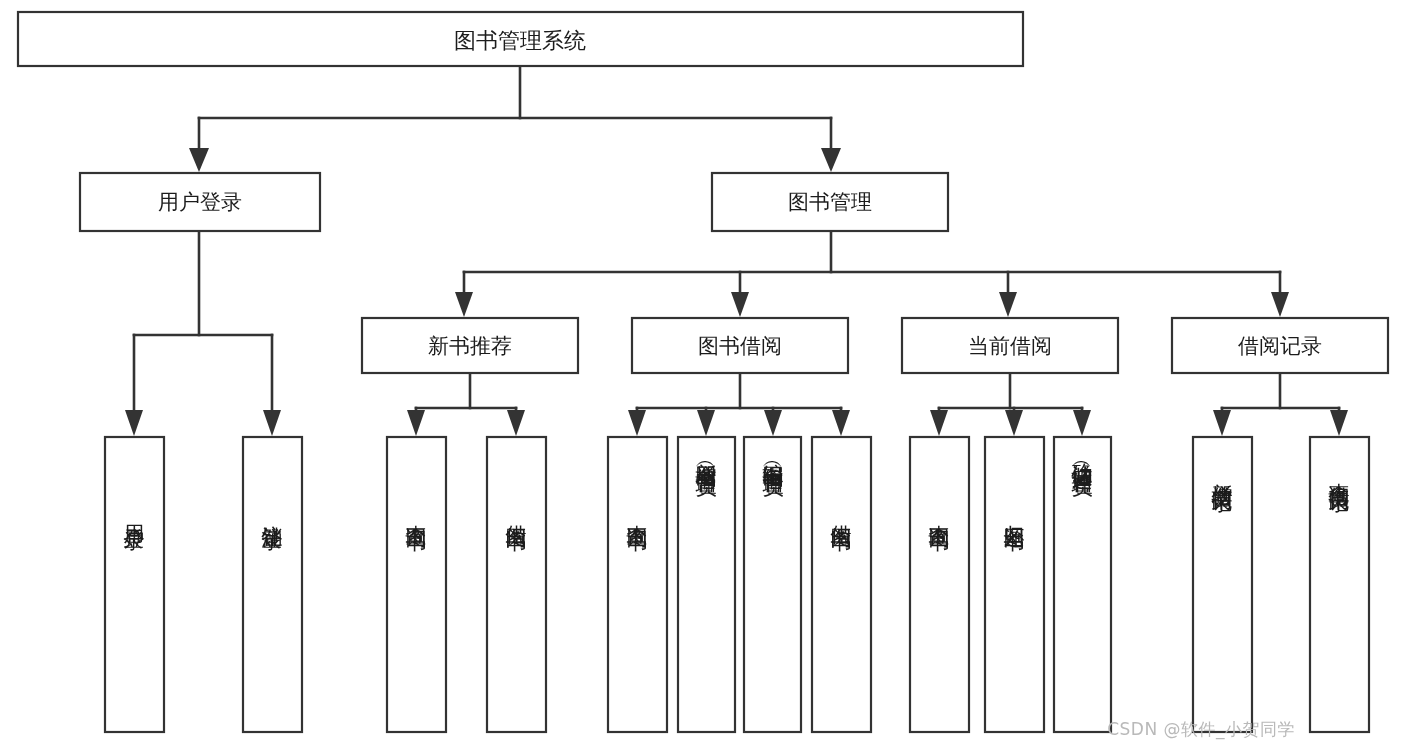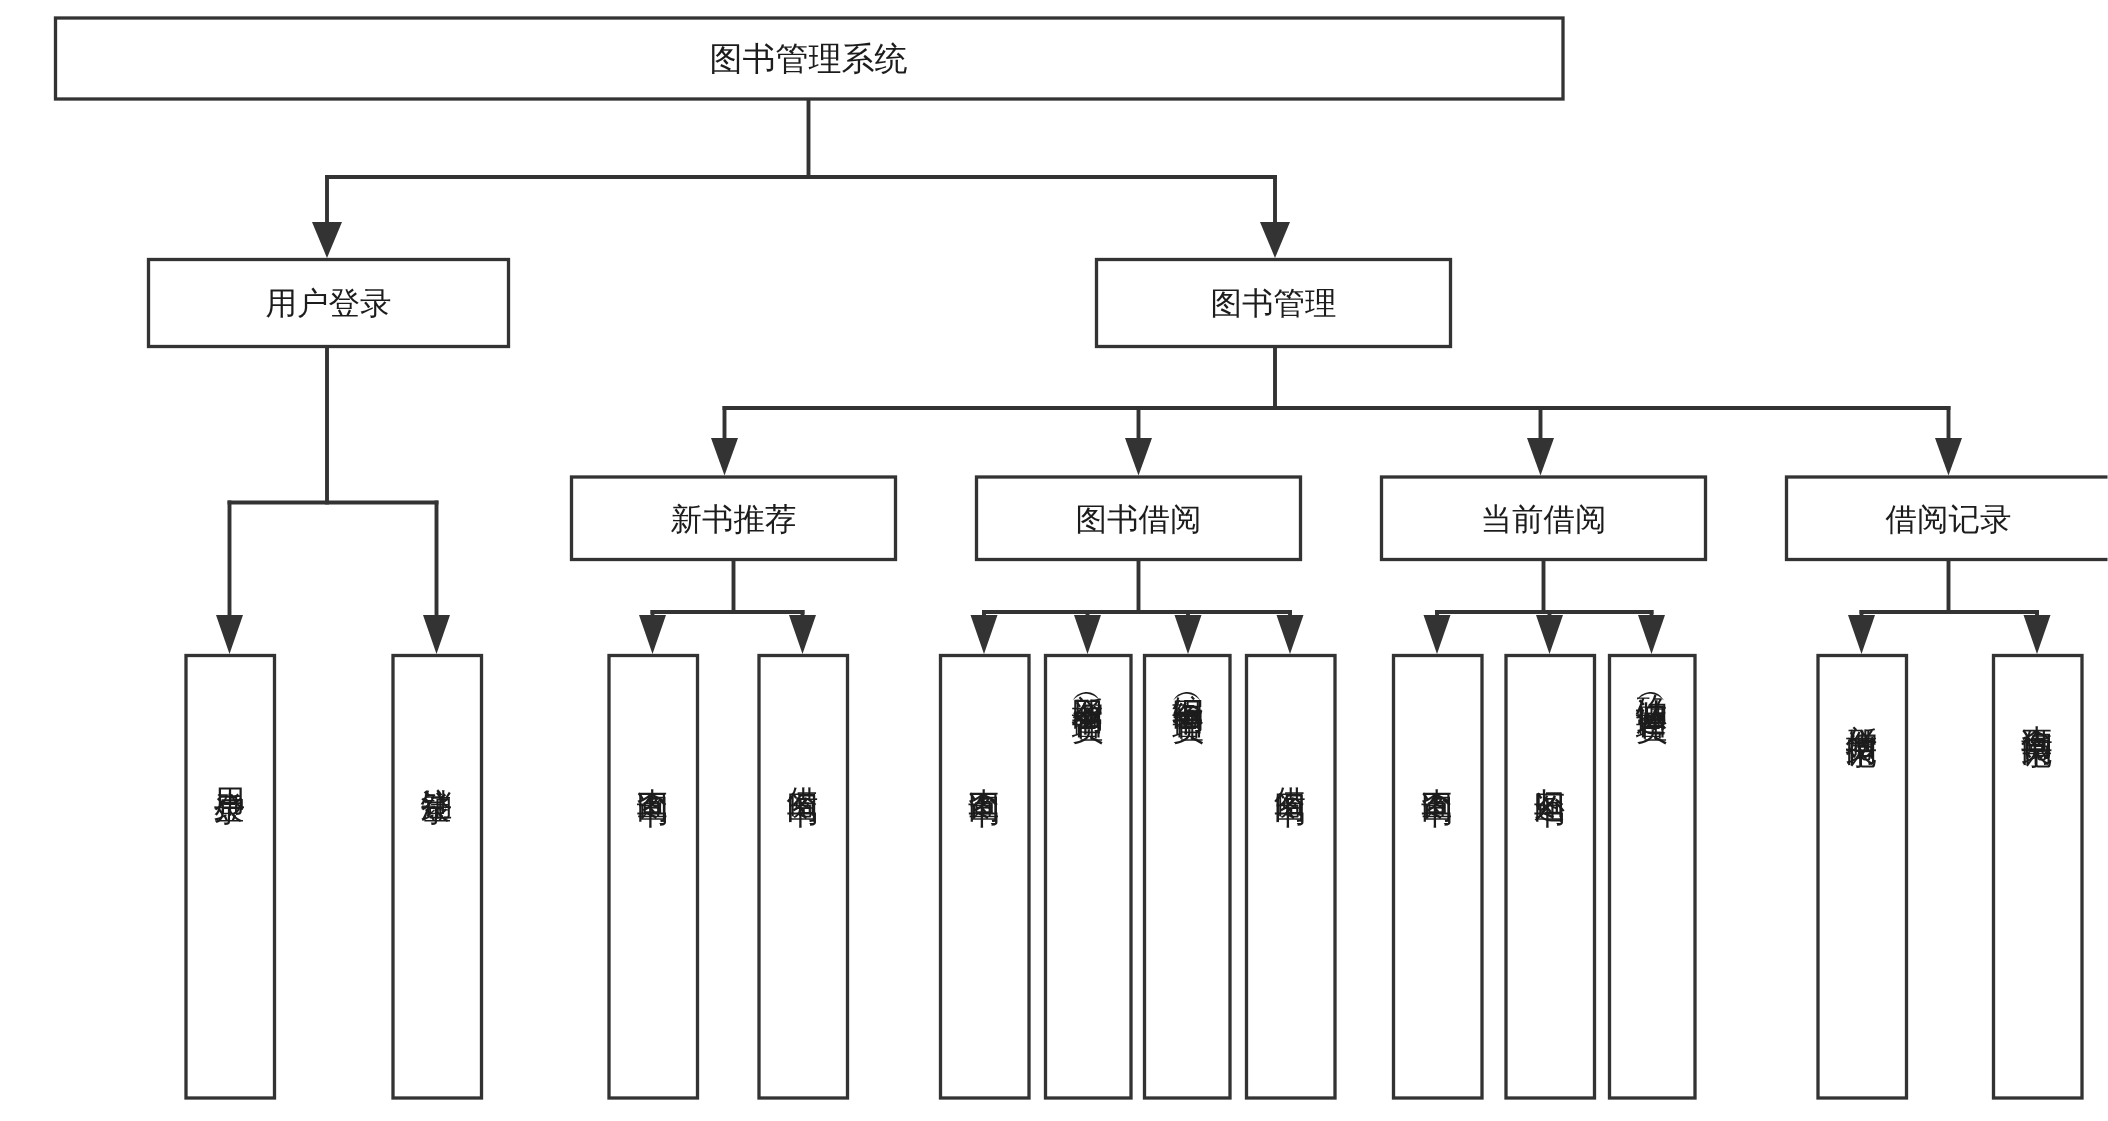--- a/index.html
+++ b/index.html
@@ -12,21 +12,20 @@
     width: 1405px;
     height: 747px;
     font-family: "DejaVu Sans", "Liberation Sans", sans-serif;
     overflow: hidden;
   }
   #diagram-root {
     position: relative;
     width: 1303px;
     height: 747px;
     background: #ffffff;
-    margin-left: 19px;
   }
   svg#tree-svg {
     position: absolute;
     left: 0;
     top: 0;
     width: 1405px;
     height: 747px;
     display: block;
   }
   .node-box {
@@ -220,14 +219,15 @@
   <div class="vlabel" style="left:637px; top:508px;">查询图书</div>
   <div class="vlabel" style="left:706px; top:446px;">新增图书（管理员）</div>
   <div class="vlabel" style="left:773px; top:446px;">编辑图书（管理员）</div>
   <div class="vlabel" style="left:841px; top:508px;">借阅图书</div>
   <div class="vlabel" style="left:939px; top:508px;">查询图书</div>
   <div class="vlabel" style="left:1014px; top:508px;">归还图书</div>
   <div class="vlabel" style="left:1082px; top:446px;">确认归还（管理员）</div>
   <div class="vlabel" style="left:1222px; top:466px;">新增借阅记录</div>
   <div class="vlabel" style="left:1339px; top:466px;">查询借阅记录</div>
 
+  <div id="watermark">CSDN @软件_小贺同学</div>
 
 </div>
 
 </body></html>

